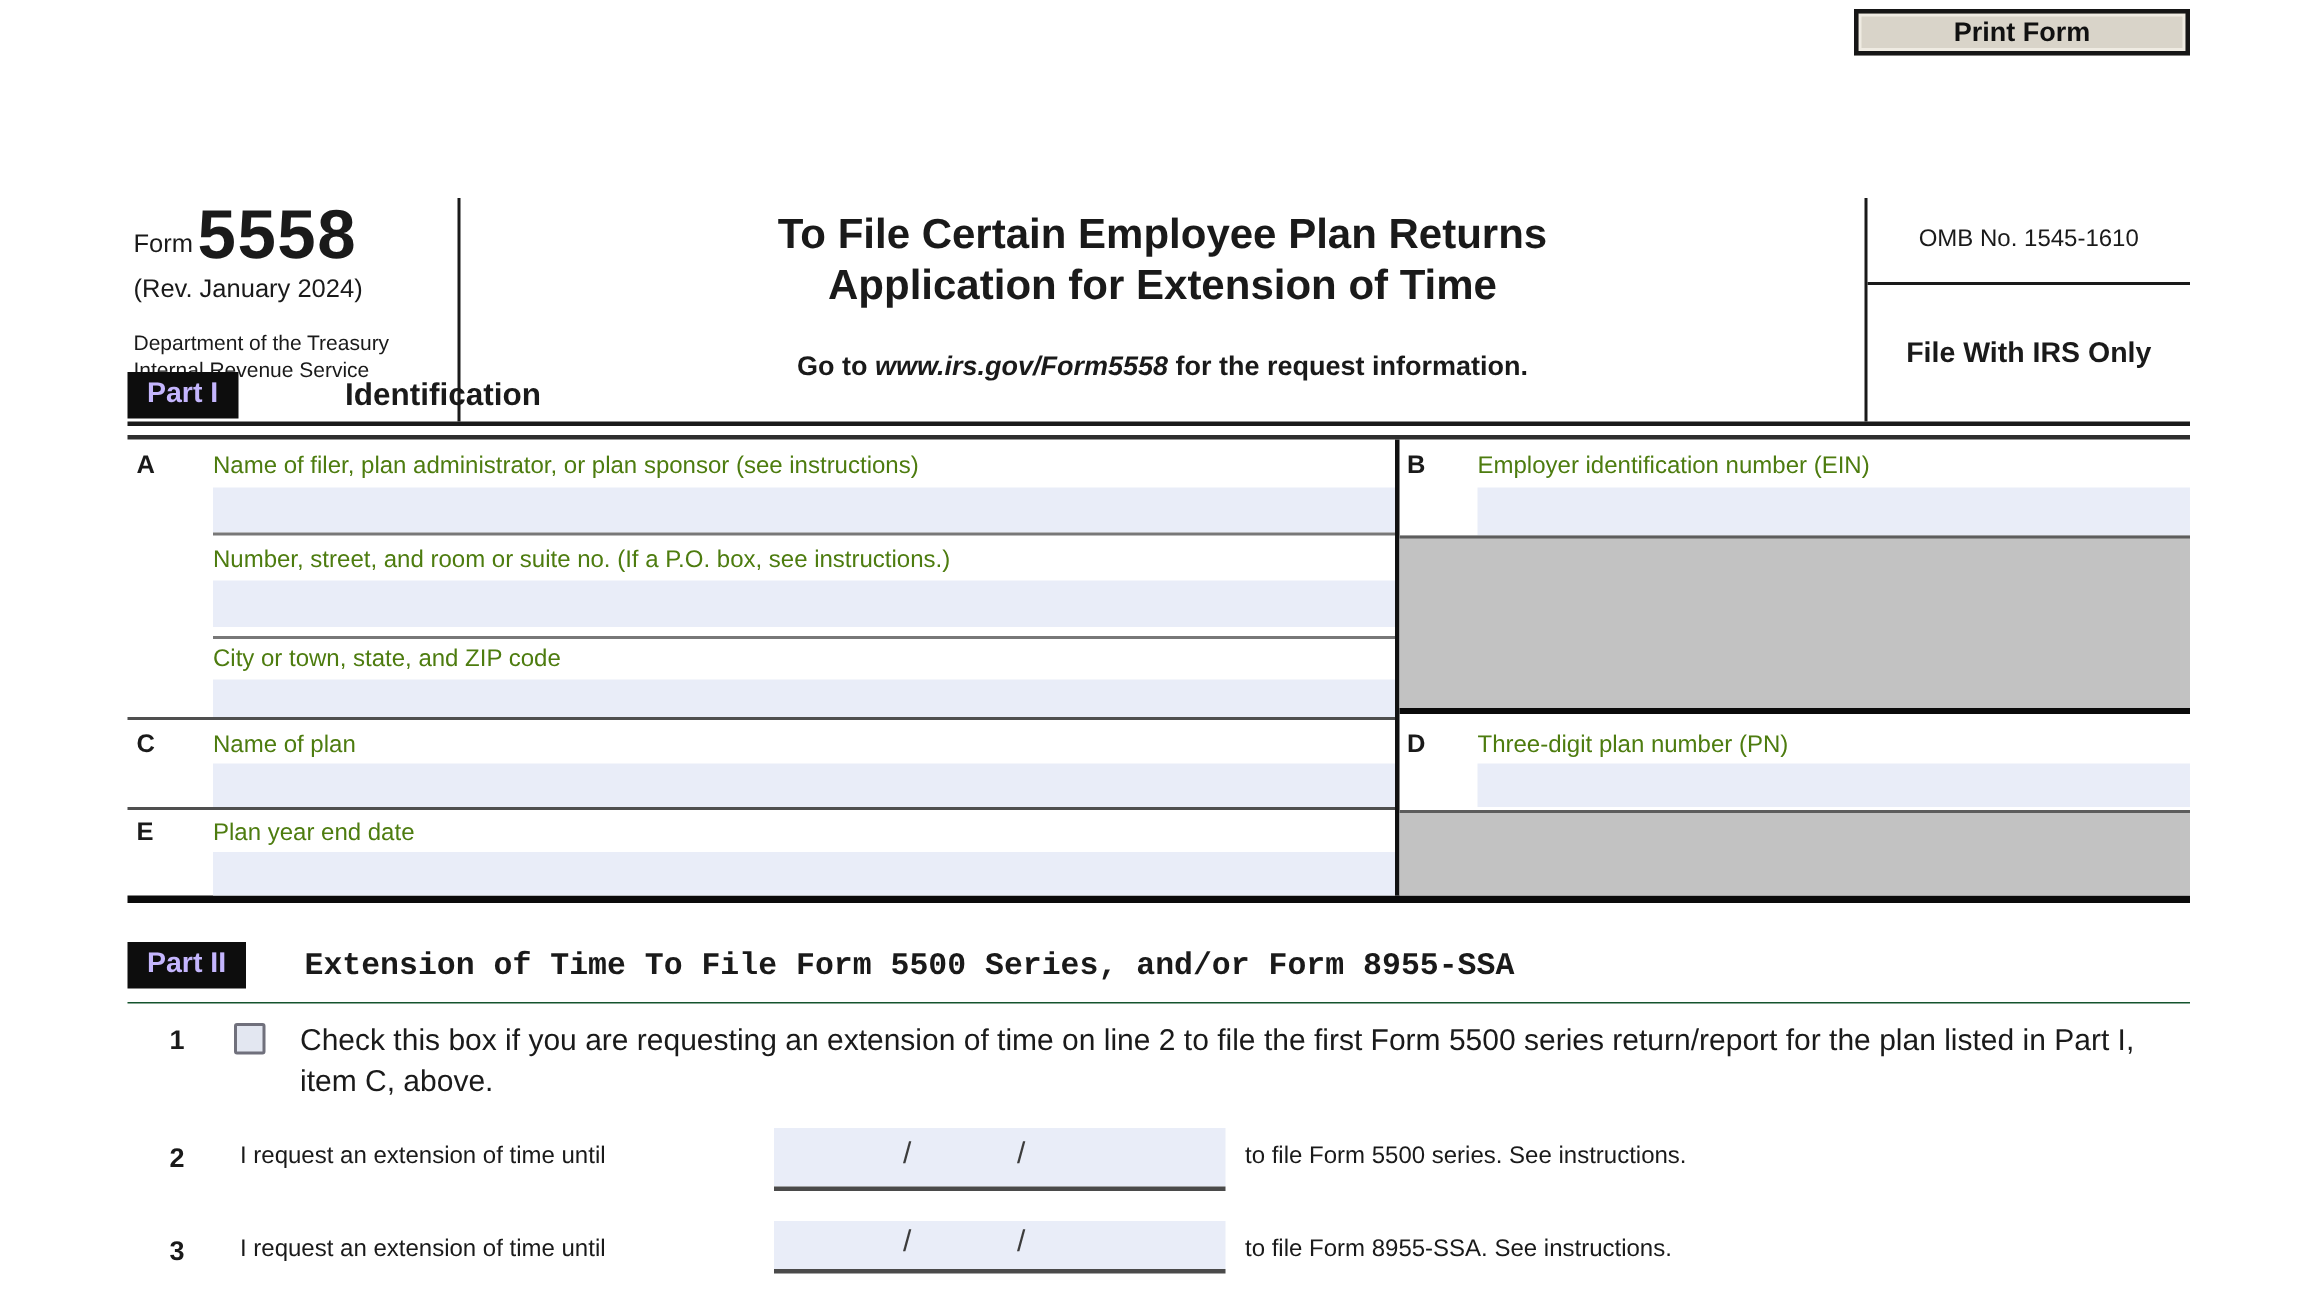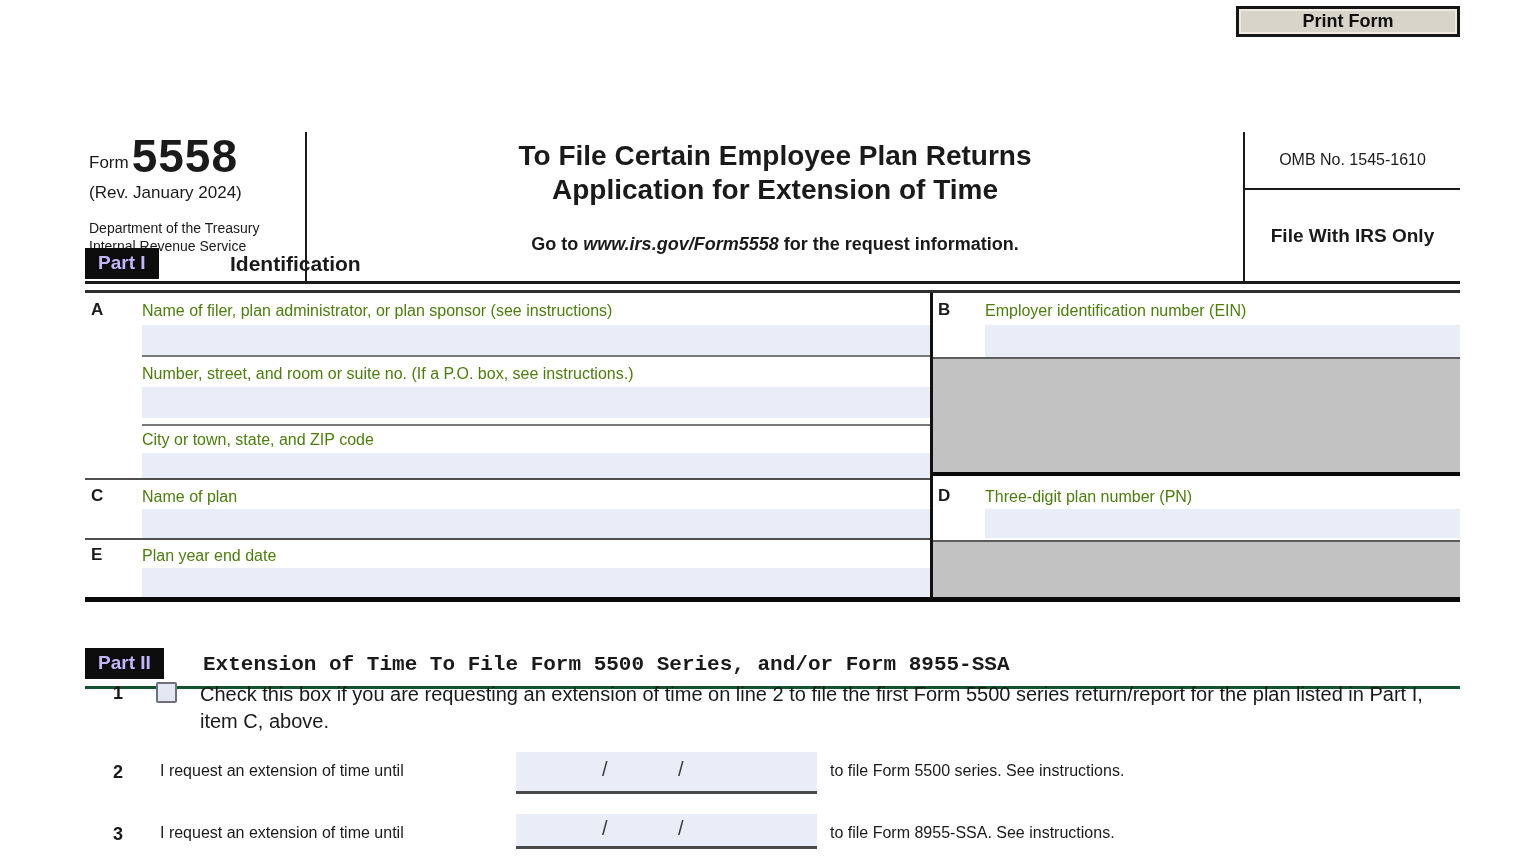--- a/index.html
+++ b/index.html
@@ -39,21 +39,21 @@
   .goto .url { font-style:italic; }
   .h-right { width:217px; border-left:2px solid var(--border-dark,#1a1a1a); display:flex; flex-direction:column; }
   .omb-cell { height:58px; border-bottom:2px solid var(--border-dark,#1a1a1a);
               display:flex; align-items:center; justify-content:center; font-size:16px; }
   .fileirs-cell { flex:1; display:flex; align-items:center; justify-content:center;
                   font-size:19px; font-weight:bold; }
 
   
   .part-head { position:absolute; left:85px; width:1375px; }
   .p1-head { top:246px; height:47px; border-bottom:3px solid #2e2e2e; }
-  .p2-head { top:644px; height:45px; border-bottom:3px solid #14532d; }
+  .p2-head { top:624px; height:45px; border-bottom:1px solid #14532d; }
   .badge {
     position:absolute; left:0; background:var(--badge-bg,#0d0d0d); color:#c4b5fd;
     font-weight:bold; font-size:19px; padding:4px 13px 5px;
   }
   .p1-head .badge { top:2px; }
   .p2-head .badge { top:4px; }
   .part-title { position:absolute; font-weight:bold; font-size:21px; }
   .p1-head .part-title { left:117px; top:6px;margin-left:28px; }
   .p2-head .part-title { left:118px; top:9px;font-family:Liberation Mono, monospace; }
 

